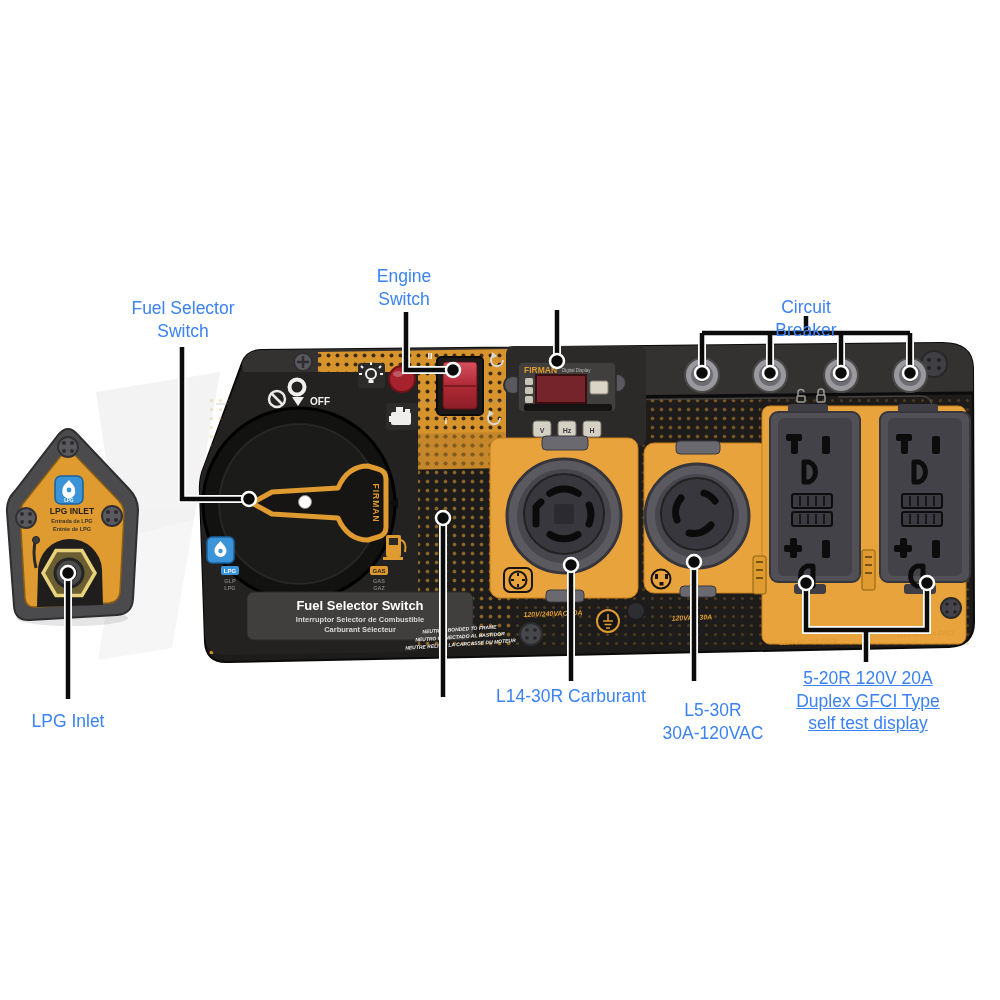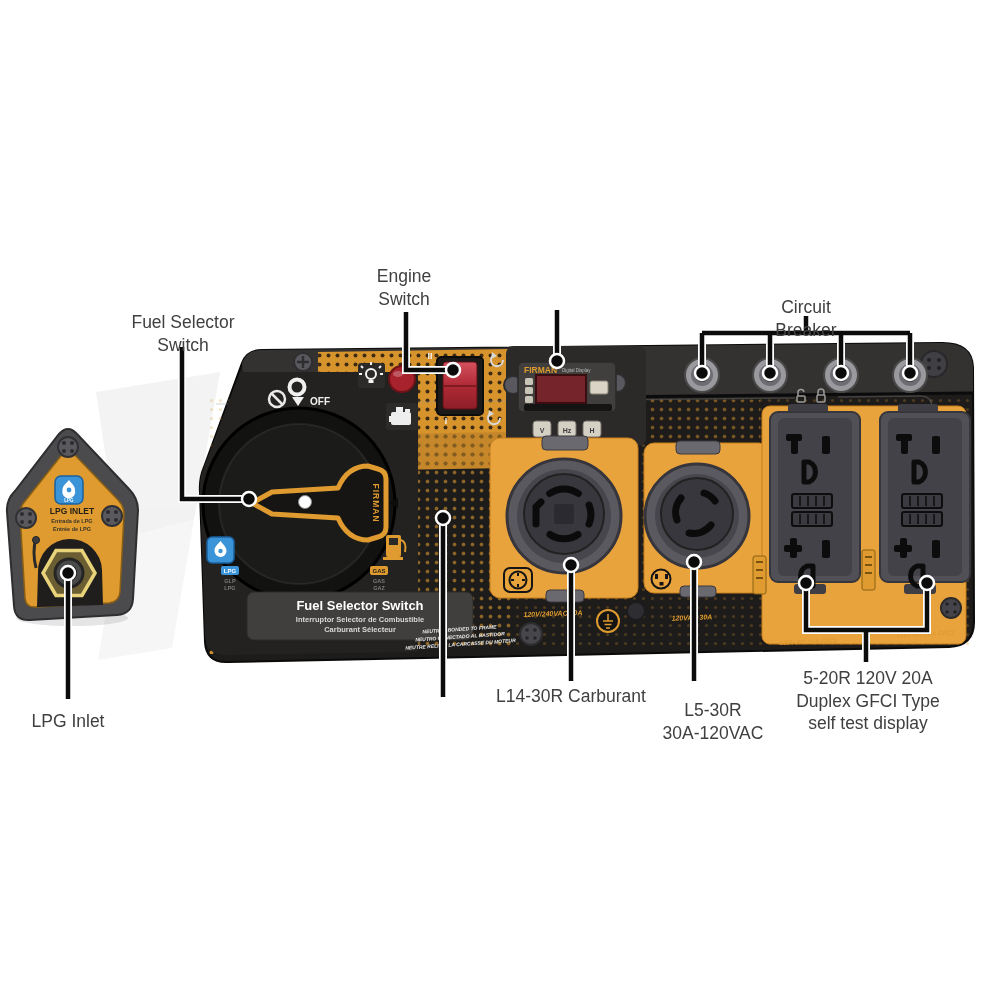--- a/index.html
+++ b/index.html
@@ -1,19 +1,19 @@
 <!DOCTYPE html>
 <html><head>
 <meta charset="utf-8">
 <style>
   html,body{margin:0;padding:0;background:#fff;}
   #stage{position:relative;width:1000px;height:1000px;background:#ffffff;overflow:hidden;
          font-family:"Liberation Sans", sans-serif;}
   #art{position:absolute;left:0;top:0;}
-  .callout{position:absolute;text-align:center;color:#404040;font-size:17.5px;line-height:23px;
+  .callout{position:absolute;text-align:center;color:#3b82f6;font-size:17.5px;line-height:23px;
            font-family:"Liberation Sans", sans-serif;}
   .callout .ln{white-space:nowrap;}
   svg text{font-family:"Liberation Sans", sans-serif;}
 </style>
 </head>
 <body>
 
 <div id="stage">
 
 <svg id="art" width="1000" height="1000" viewBox="0 0 1000 1000">
@@ -411,21 +411,21 @@
       <circle cx="68" cy="573" r="7"></circle>
       <circle cx="571" cy="565" r="7"></circle>
       <circle cx="694" cy="562" r="7"></circle>
       <circle cx="806" cy="583" r="7"></circle>
           <circle cx="927" cy="583" r="7"></circle>
       <circle cx="443" cy="518" r="7"></circle>
     </g>
   </g>
 </svg>
 
-  <div class="callout" style="left:107px;top:311px;width:152px;">
+  <div class="callout" style="left:107px;top:297px;width:152px;">
     <div class="ln">Fuel Selector</div>
     <div class="ln">Switch</div>
   </div>
 
   <div class="callout" style="left:354px;top:265px;width:100px;">
     <div class="ln">Engine</div>
     <div class="ln">Switch</div>
   </div>
 
 
@@ -440,19 +440,19 @@
 
   <div class="callout" style="left:480px;top:685px;width:182px;">
     <div class="ln">L14-30R Carburant</div>
   </div>
 
   <div class="callout" style="left:652px;top:685px;width:122px;margin-top:14px;">
     <div class="ln">L5-30R</div>
     <div class="ln">30A-120VAC</div>
   </div>
 
-  <div class="callout" style="left:792px;top:667px;width:152px;line-height:22.5px;">
+  <div class="callout" style="left:792px;top:667px;width:152px;line-height:22.5px;text-decoration:underline;">
     <div class="ln">5-20R 120V 20A</div>
     <div class="ln">Duplex GFCI Type</div>
     <div class="ln">self test display</div>
   </div>
 
 </div>
 
 </body></html>

